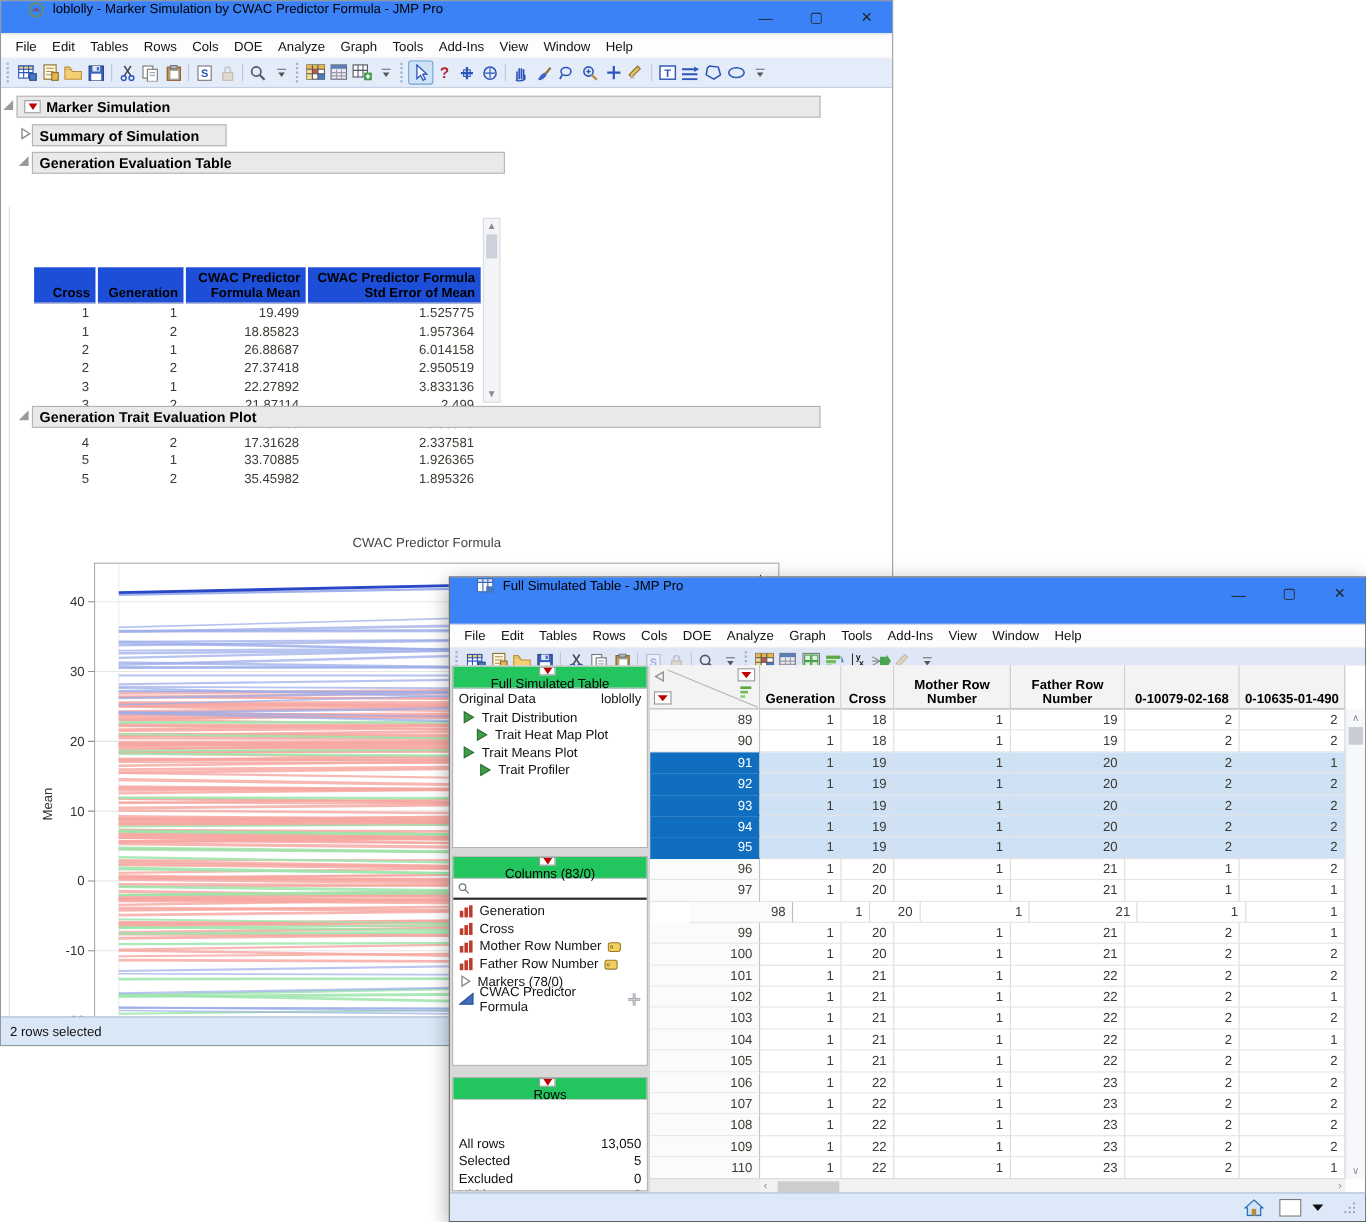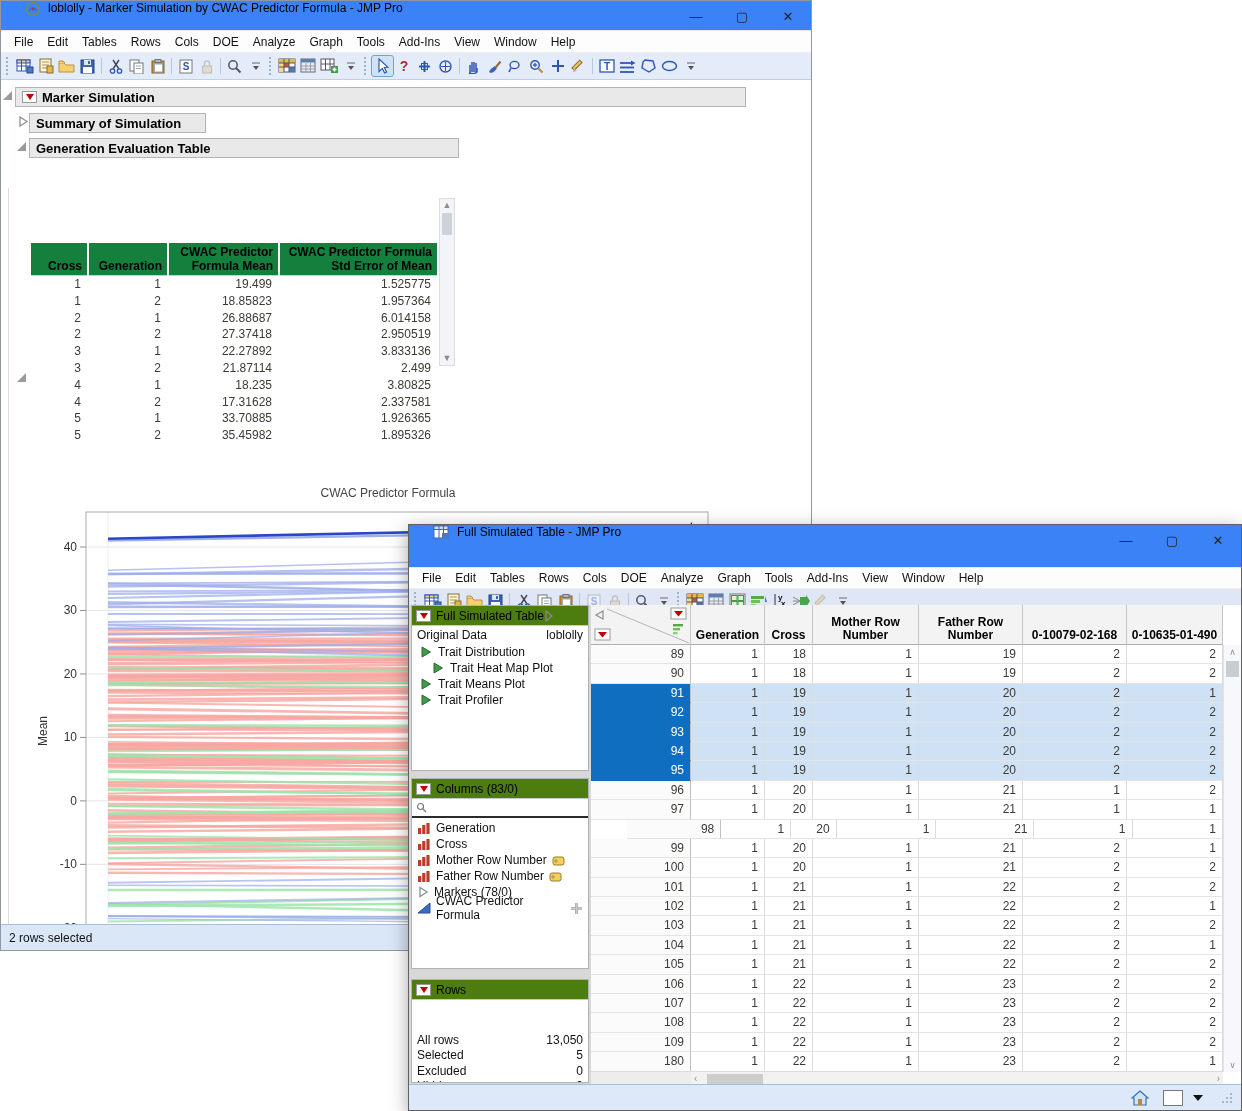--- a/index.html
+++ b/index.html
@@ -26,39 +26,39 @@
   #w1-report { position:relative; width:100%; height:845px; background:#fff; overflow:hidden; }
   .rail { position:absolute; left:7px; top:108px; width:1px; height:800px; background:#dcdcdc; }
   .obox { position:absolute; background:#e9e9e9; border:1px solid #b3b3b3; display:flex; align-items:center; padding:0 6px; font-weight:bold; font-size:13px; color:#000; }
   .disc { position:absolute; width:11px; height:11px; }
   .redtri { width:15px; height:12px; background:#fff; border:1px solid #9a9a9a; display:inline-flex; align-items:center; justify-content:center; margin-right:5px; }
   .redtri i { width:0; height:0; border-left:4px solid transparent; border-right:4px solid transparent; border-top:6px solid #c00000; }
 
   
   #evt { position:absolute; left:30px; top:163px; display:flex; }
   .evt-col { display:flex; flex-direction:column; }
-  .evt-h { background:#15803d; border-bottom:1px solid #cfcfcf; height:33px; display:flex; flex-direction:column; justify-content:flex-end; align-items:flex-end; padding:1px 5px 2px; font-weight:bold; color:#000; white-space:nowrap; }
+  .evt-h { background:#1d4ed8; border-bottom:1px solid #cfcfcf; height:33px; display:flex; flex-direction:column; justify-content:flex-end; align-items:flex-end; padding:1px 5px 2px; font-weight:bold; color:#000; white-space:nowrap; }
   .evt-h div { line-height:14px; }
   .evt-cell { height:16.8px; line-height:16.8px; text-align:right; padding-right:6px; color:#3c3a33; }
   .evt-gap { width:2px; background:#fff; }
   .sb { background:#f2f4f8; border:1px solid #d9dde3; position:relative; }
   .sb .ar { position:absolute; left:0; width:100%; height:13px; color:#8b8b8b; font-size:9px; text-align:center; line-height:13px; }
   .sb .thumb { position:absolute; left:2px; right:2px; background:#cdd2da; border-radius:1px; }
 
   
   #plot-svg { position:absolute; left:0; top:388px; pointer-events:none; }
 
   .statusbar { position:absolute; left:0; bottom:0; width:100%; height:26px; background:#d9e7f7; border-top:1px solid #a9bdd4; display:flex; align-items:center; padding:0 8px; color:#111; }
 
   
   #w2 { left:408px; top:524px; width:834px; height:587px; border:1px solid #606060; box-shadow:0 5px 18px rgba(0,0,0,.35); background:#e9e9e9; }
   #w2 .titlebar { height:43px; }
   #w2-body { position:absolute; left:0; top:80px; width:832px; height:481px; background:#d8d8d8; }
   .lp { position:absolute; left:2px; width:178px; background:#fff; border:1px solid #b2b2b2; overflow:hidden; }
-  .lp-h { height:20px; background:#4d7c0f; border-bottom:1px solid #c9c9c9; display:flex; align-items:center; padding:0 4px; color:#000; }
+  .lp-h { height:20px; background:#22c55e; border-bottom:1px solid #c9c9c9; display:flex; align-items:center; padding:0 4px; color:#000;flex-direction:column; }
   .lp-row { display:flex; align-items:center; height:16px; padding:0 5px; color:#111; }
   .lp-row .sp { flex:1; }
   .grid-wrap { position:absolute; left:182px; top:0; right:0; bottom:0; background:#fff; }
   .gh { background:#f3f3f3; border-right:1px solid #c6c6c6; border-bottom:1px solid #aeaeae; display:flex; flex-direction:column; justify-content:flex-end; align-items:center; font-weight:bold; color:#000; text-align:center; padding-bottom:2px; line-height:13px; }
   .gc { border-right:1px solid #dcdcdc; border-bottom:1px solid #e4e4e4; text-align:right; padding-right:6px; color:#3c3a33; line-height:19.4px; height:19.4px; }
   .rownum { background:#fbfbfb; border-right:1px solid #c0c0c0; }
   .rowsel { background:#0f6ec0 !important; color:#fff !important; border-bottom-color:#0f6ec0 !important; }
   .cellsel { background:#cfe1f4; }
   .hscroll { position:absolute; height:15px; background:#f2f2f2; border-top:1px solid #dcdcdc; }
   .vscroll { position:absolute; width:18px; background:#f6f8fb; border-left:1px solid #dfe3e9; }
@@ -422,20 +422,23 @@
         </div>
       <div class="sb" id="evt-sb" style="position:absolute;left:438px;top:118px;width:16px;height:168px">
         <div class="ar" style="top:0">▲</div>
         <div class="thumb" style="top:14px;height:22px"></div>
         <div class="ar" style="bottom:0">▼</div>
       </div>
 
       <svg class="disc" style="left:15px;top:292px">
           <polygon points="1,10 10,10 10,1" fill="#9a9a9a"></polygon>
         </svg>
+      <div class="obox" style="left:28px;top:289px;width:717px;height:20px">
+        <span>Generation Trait Evaluation Plot</span>
+      </div>
 
       <svg id="plot-svg" width="812" height="525" viewBox="0 388 812 525">
    <defs>
             <clipPath id="pc">
               <rect x="85" y="432" width="622" height="431"></rect>
             </clipPath>
           </defs>
    <text x="387" y="417" font-size="12" fill="#444" text-anchor="middle">CWAC Predictor Formula</text>
    <text x="46" y="651" font-size="12" fill="#333" text-anchor="middle" transform="rotate(-90 46 651)">Mean</text>
    <rect x="85" y="432" width="622" height="431" fill="#fff" stroke="none"></rect>
@@ -877,21 +880,21 @@
               <span>Trait Heat Map Plot</span>
             </div>
             <div class="lp-row" style="padding-left: 8px;">
               <span style="margin-right:6px;display:inline-flex">
                 <svg width="12" height="12" viewBox="0 0 12 12">
                   <polygon points="2,1 2,11 10.5,6" fill="#3f9c46" stroke="#2a6b30"></polygon>
                 </svg>
               </span>
               <span>Trait Means Plot</span>
             </div>
-            <div class="lp-row" style="padding-left: 8px;">
+            <div class="lp-row" style="padding-left: 8px; margin-left: 15px;">
               <span style="margin-right:6px;display:inline-flex">
                 <svg width="12" height="12" viewBox="0 0 12 12">
                   <polygon points="2,1 2,11 10.5,6" fill="#3f9c46" stroke="#2a6b30"></polygon>
                 </svg>
               </span>
               <span>Trait Profiler</span>
             </div>
           </div>
       </div>
 
@@ -1248,21 +1251,21 @@
             <div style="display: flex;">
               <div class="gc rownum" style="width: 100px;">109</div>
               <div class="gc" style="width: 74px;">1</div>
               <div class="gc" style="width: 48px;">22</div>
               <div class="gc" style="width: 106px;">1</div>
               <div class="gc" style="width: 104px;">23</div>
               <div class="gc" style="width: 104px;">2</div>
               <div class="gc" style="width: 96px;">2</div>
             </div>
             <div style="display: flex;">
-              <div class="gc rownum" style="width: 100px;">180</div>
+              <div class="gc rownum" style="width: 100px;">110</div>
               <div class="gc" style="width: 74px;">1</div>
               <div class="gc" style="width: 48px;">22</div>
               <div class="gc" style="width: 106px;">1</div>
               <div class="gc" style="width: 104px;">23</div>
               <div class="gc" style="width: 104px;">2</div>
               <div class="gc" style="width: 96px;">1</div>
             </div>
             <div style="display: flex;">
               <div class="gc rownum" style="width: 100px;">111</div>
               <div class="gc" style="width: 74px;">1</div>

